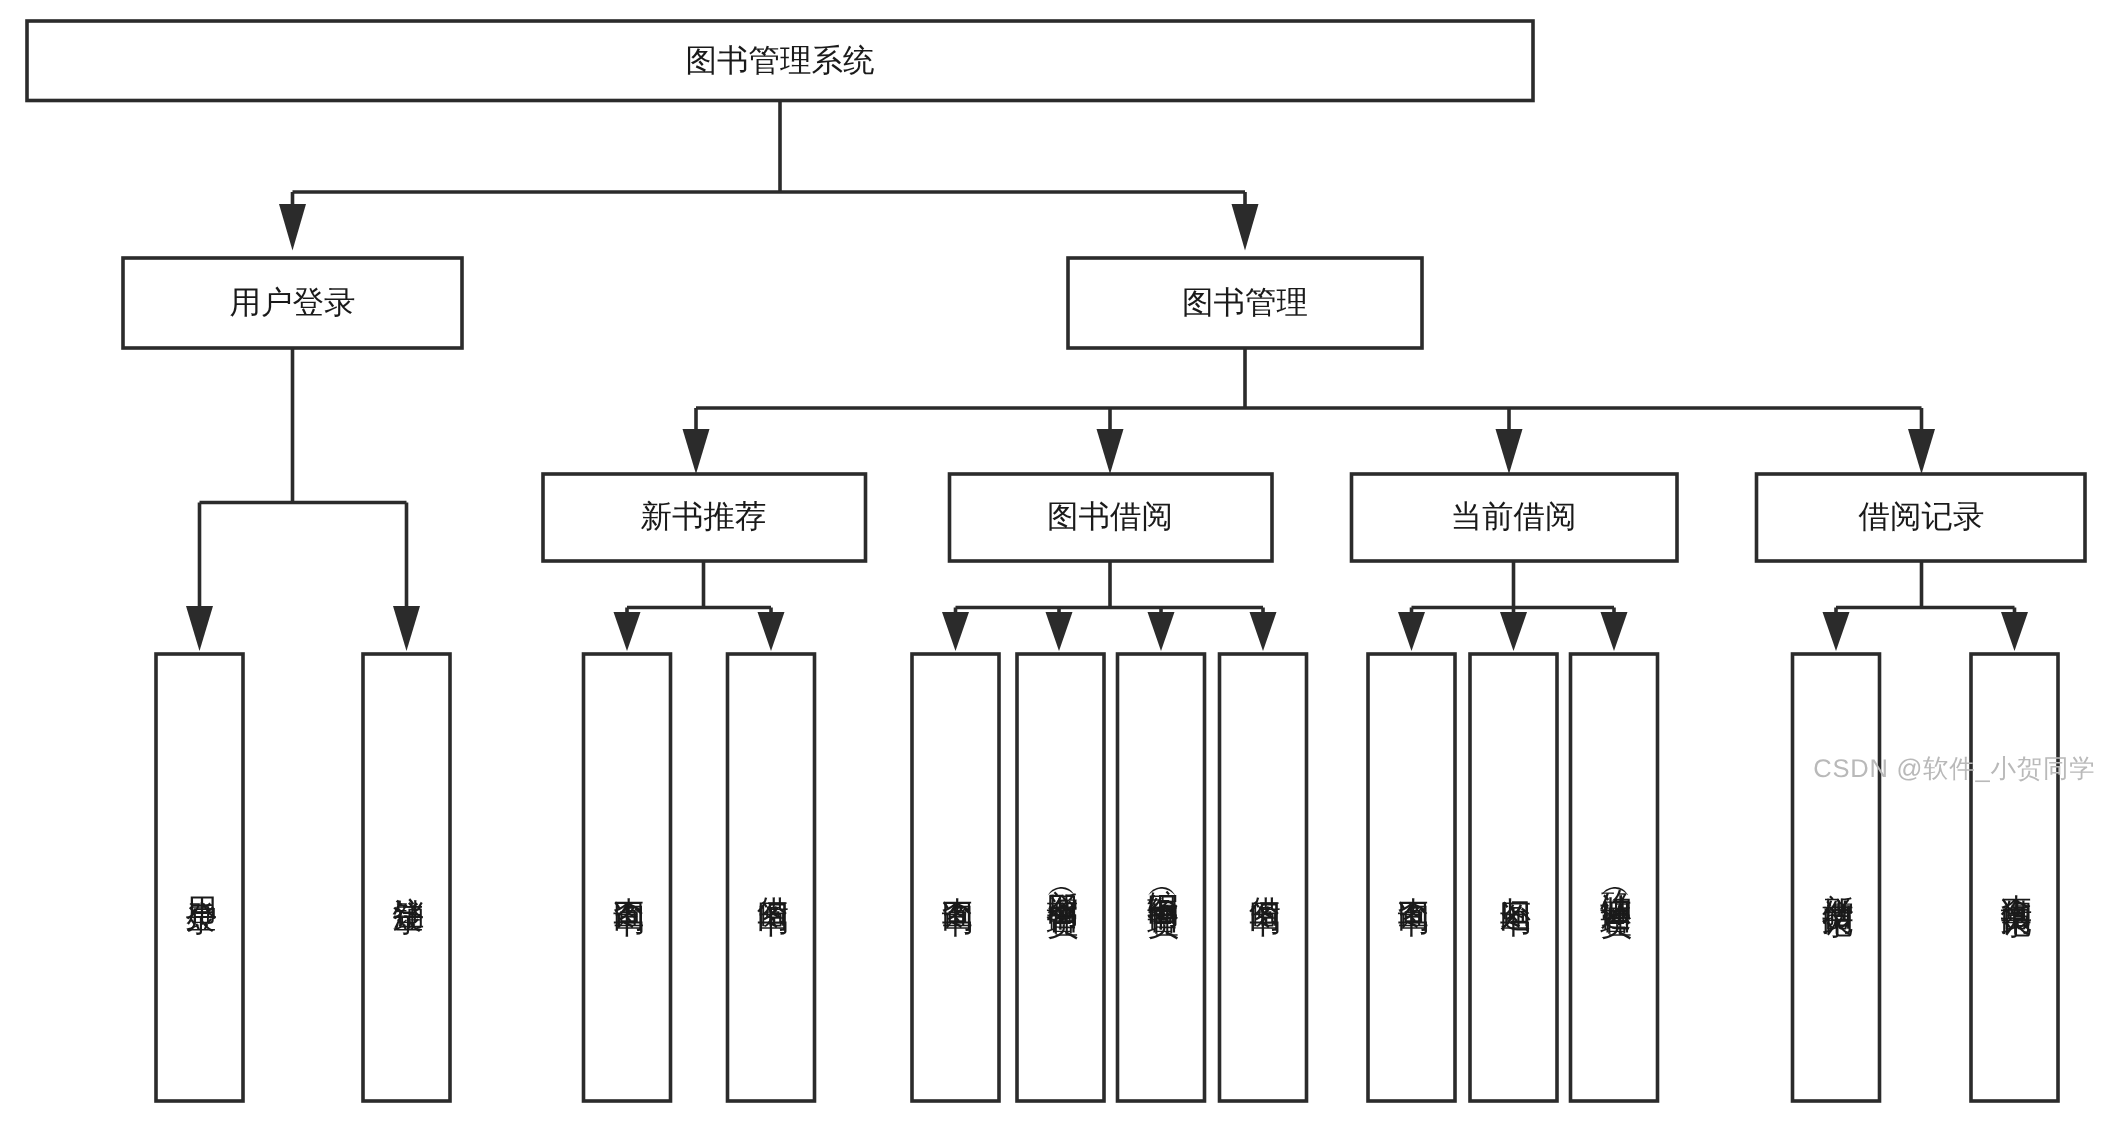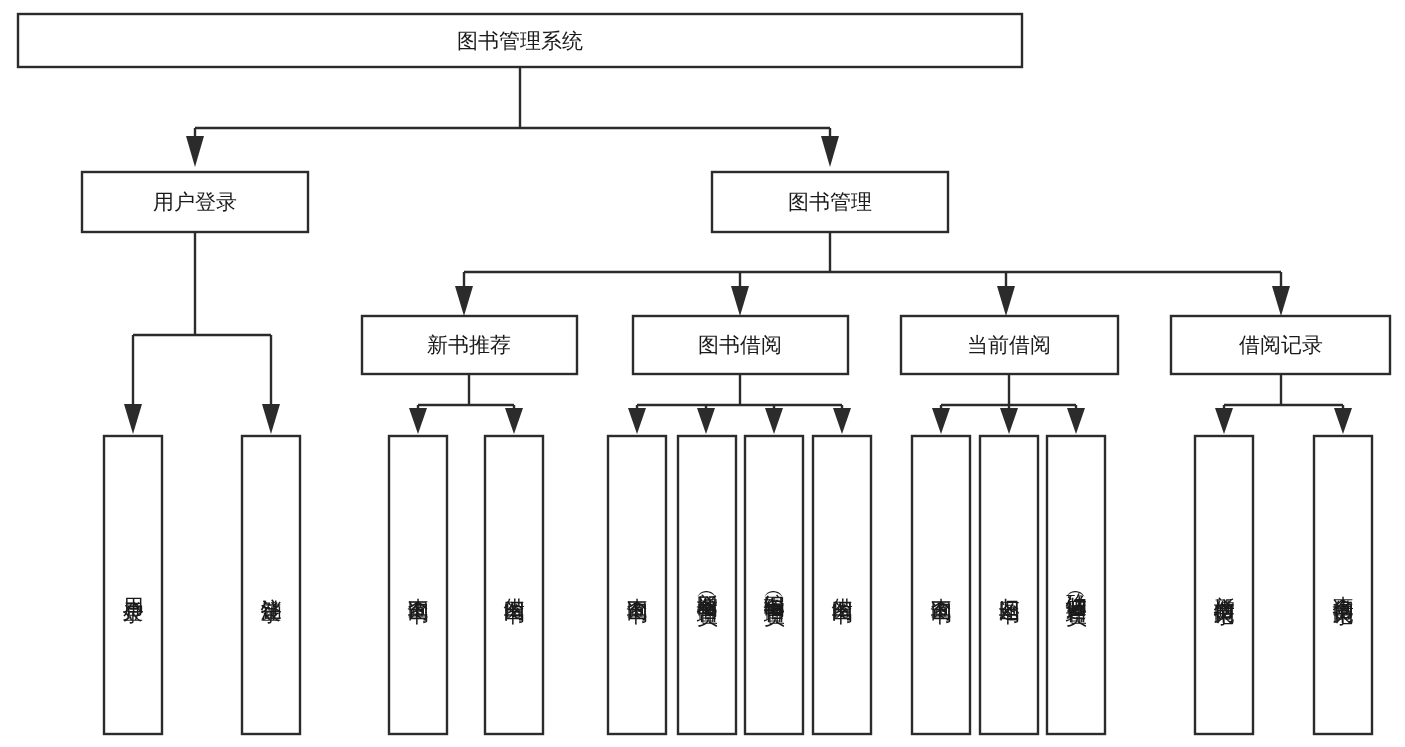--- a/index.html
+++ b/index.html
@@ -212,14 +212,15 @@
   <div class="node-label-v" style="left:608px; top:436px; width:58px; height:298px;">查询图书</div>
   <div class="node-label-v" style="left:678px; top:436px; width:58px; height:298px;">新增图书（管理员）</div>
   <div class="node-label-v" style="left:745px; top:436px; width:58px; height:298px;">编辑图书（管理员）</div>
   <div class="node-label-v" style="left:813px; top:436px; width:58px; height:298px;">借阅图书</div>
   <div class="node-label-v" style="left:912px; top:436px; width:58px; height:298px;">查询图书</div>
   <div class="node-label-v" style="left:980px; top:436px; width:58px; height:298px;">归还图书</div>
   <div class="node-label-v" style="left:1047px; top:436px; width:58px; height:298px;">确认归还（管理员）</div>
   <div class="node-label-v" style="left:1195px; top:436px; width:58px; height:298px;">新增借阅记录</div>
   <div class="node-label-v" style="left:1314px; top:436px; width:58px; height:298px;">查询借阅记录</div>
 
+  <div class="watermark">CSDN @软件_小贺同学</div>
 
 </div>
 
 </body></html>

